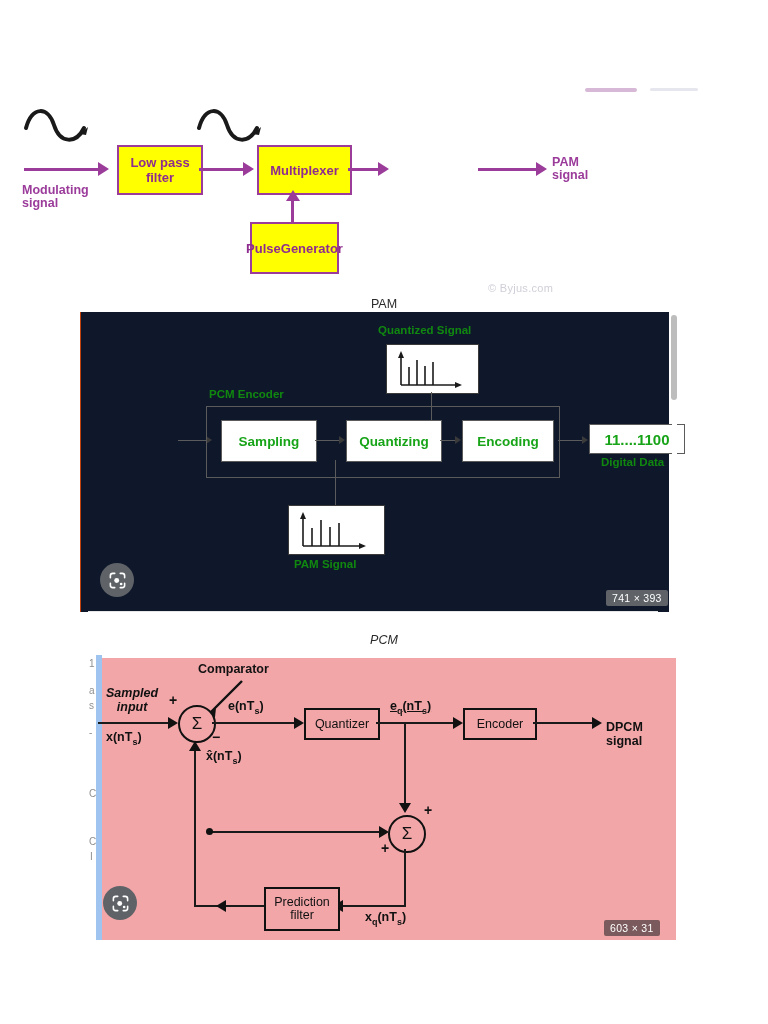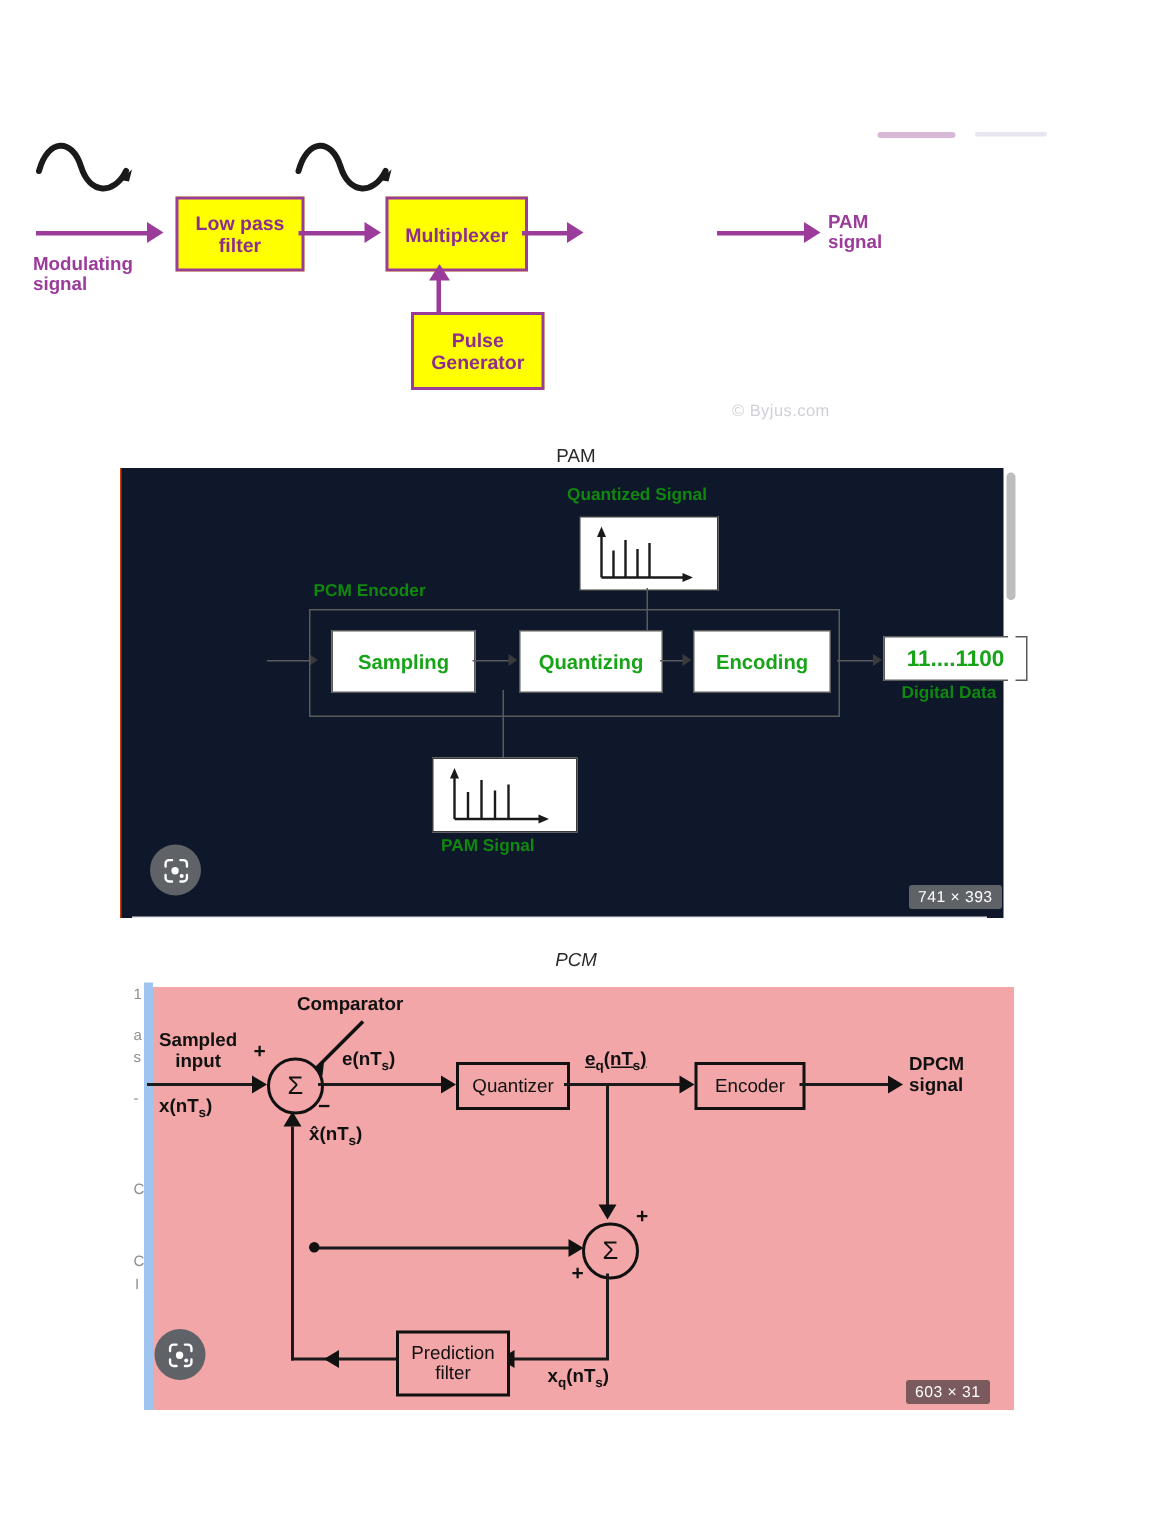--- a/index.html
+++ b/index.html
@@ -8,21 +8,21 @@
     font-family:"Liberation Sans", sans-serif;
     position:relative;overflow:hidden;
   }
   .page{position:absolute;left:0;top:0;width:768px;height:1024px;}
 
   
   .abs{position:absolute;}
   .nosel{user-select:none;}
 
   
-  #pam-figure{left:0;top:60px;width:768px;height:230px;}
+  #pam-figure{left:0;top:74px;width:768px;height:230px;}
   .pam-box{
     position:absolute;background:#ffff00;border:2px solid #9b3c9b;
     color:#8e2d8e;font-weight:bold;font-size:13px;line-height:15px;
     display:flex;align-items:center;justify-content:center;text-align:center;
   }
   .pam-line{position:absolute;background:#9b3c9b;height:3px;}
   .pam-vline{position:absolute;background:#9b3c9b;width:3px;}
   .pam-arrow-r{
     position:absolute;width:0;height:0;
     border-top:7px solid transparent;border-bottom:7px solid transparent;
@@ -152,21 +152,21 @@
       <span>Multiplexer</span>
     </div>
 
     <div class="pam-line" style="left:348px;top:94px;width:32px;"></div>
     <div class="pam-arrow-r" style="left:378px;top:88px;"></div>
 
 
     <div class="pam-line" style="left:478px;top:94px;width:60px;"></div>
     <div class="pam-arrow-r" style="left:536px;top:88px;"></div>
 
-    <div class="pam-box" style="left:250px;top:148px;width:85px;height:48px;flex-direction:column;margin-left:24px;">
+    <div class="pam-box" style="left:250px;top:148px;width:85px;height:48px;flex-direction:row;">
       <span>Pulse</span>
       <span>Generator</span>
     </div>
 
     <div class="pam-vline" style="left:291px;top:126px;height:24px;"></div>
     <div class="pam-arrow-u" style="left:286px;top:116px;"></div>
 
     <div class="pam-label" style="left:22px;top:110px;">
       <div>Modulating</div>
       <div>signal</div>
@@ -279,21 +279,21 @@
   <div id="dpcm-pink"></div>
 
   <div class="abs" id="dpcm-figure">
 
     <div class="d-lbl" style="left:110px;top:8px;">Comparator</div>
     <svg class="abs" style="left:110px;top:24px;" width="50" height="42" viewBox="0 0 50 42">
       <path d="M44 2 L12 34" stroke="#111" stroke-width="2.4"></path>
       <path d="M6 40 L18 29 L17 38 Z" fill="#111"></path>
     </svg>
 
-    <div class="d-lbl" style="left:18px;top:32px;">
+    <div class="d-lbl" style="left:18px;top:32px;font-style:italic;">
       <div>Sampled</div>
       <div style="text-align:center;">input</div>
     </div>
 
     <div class="d-line" style="left:10px;top:67px;width:72px;"></div>
     <div class="d-arrow-r" style="left:80px;top:62px;"></div>
 
     <div class="d-lbl" style="left:18px;top:76px;">
       <span>x(nT</span><sub>s</sub><span>)</span>
     </div>
@@ -320,21 +320,21 @@
 
     <div class="d-line" style="left:288px;top:67px;width:80px;"></div>
     <div class="d-arrow-r" style="left:365px;top:62px;"></div>
 
     <div class="d-box" style="left:375px;top:53px;width:70px;height:28px;">
       <span>Encoder</span>
     </div>
 
     <div class="d-line" style="left:445px;top:67px;width:62px;"></div>
     <div class="d-arrow-r" style="left:504px;top:62px;"></div>
-    <div class="d-lbl" style="left:518px;top:48px;">
+    <div class="d-lbl" style="left:518px;top:66px;">
       <div>DPCM</div>
       <div>signal</div>
     </div>
 
     <div class="d-vline" style="left:316px;top:67px;height:85px;"></div>
     <div class="d-arrow-d" style="left:311px;top:148px;"></div>
 
     <div class="d-sum" style="left:300px;top:160px;width:34px;height:34px;">
       <span>Σ</span>
     </div>

